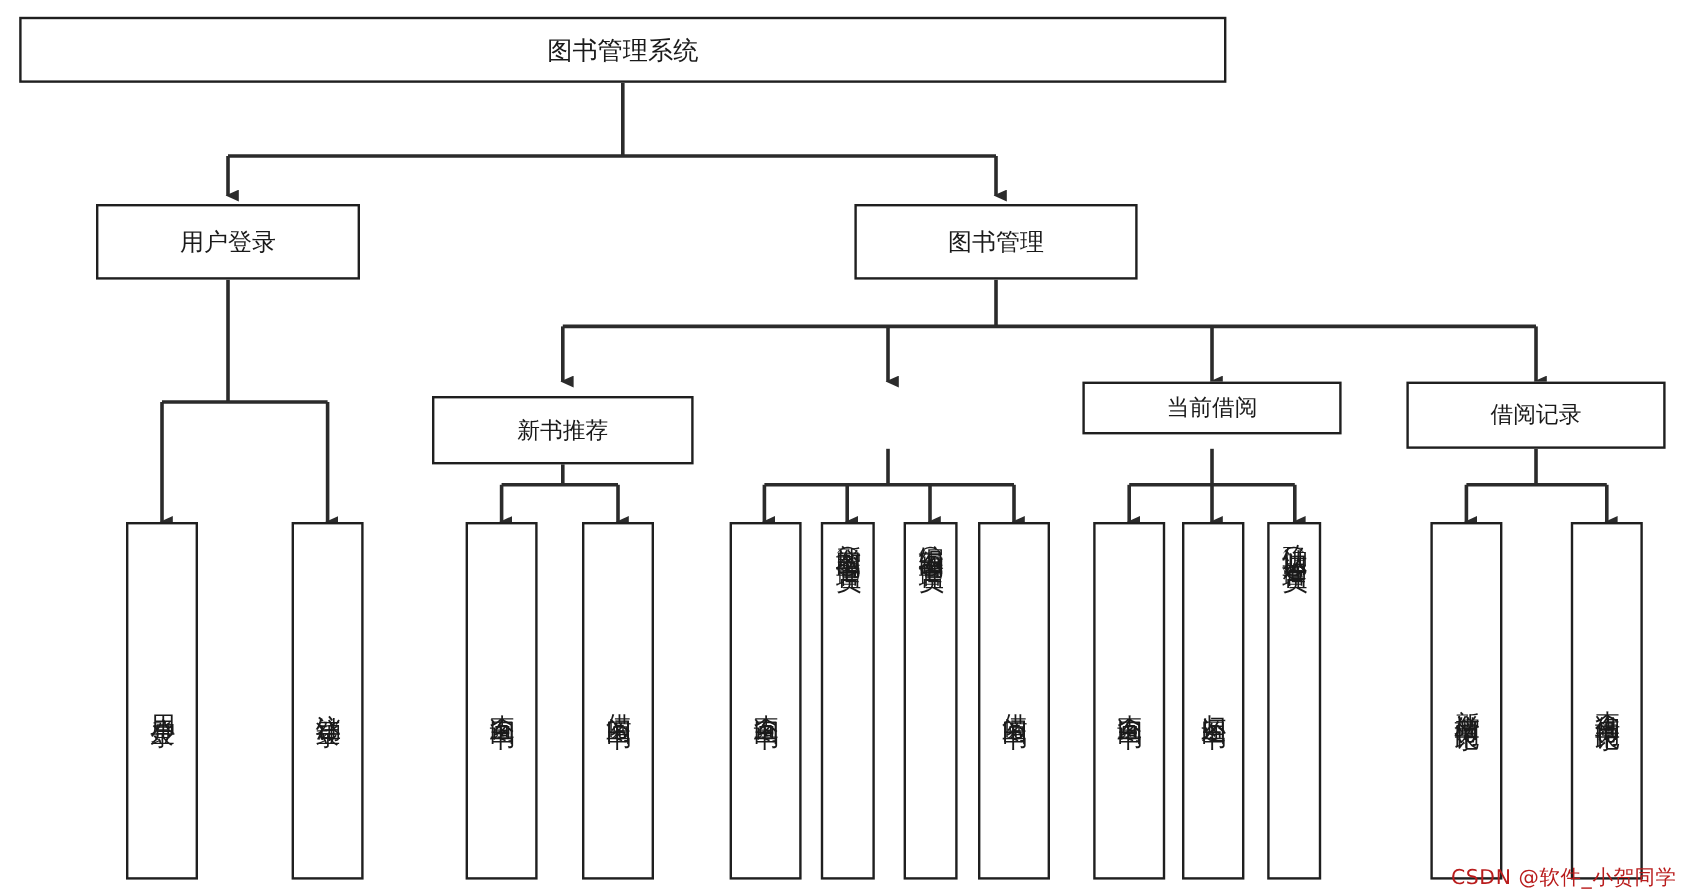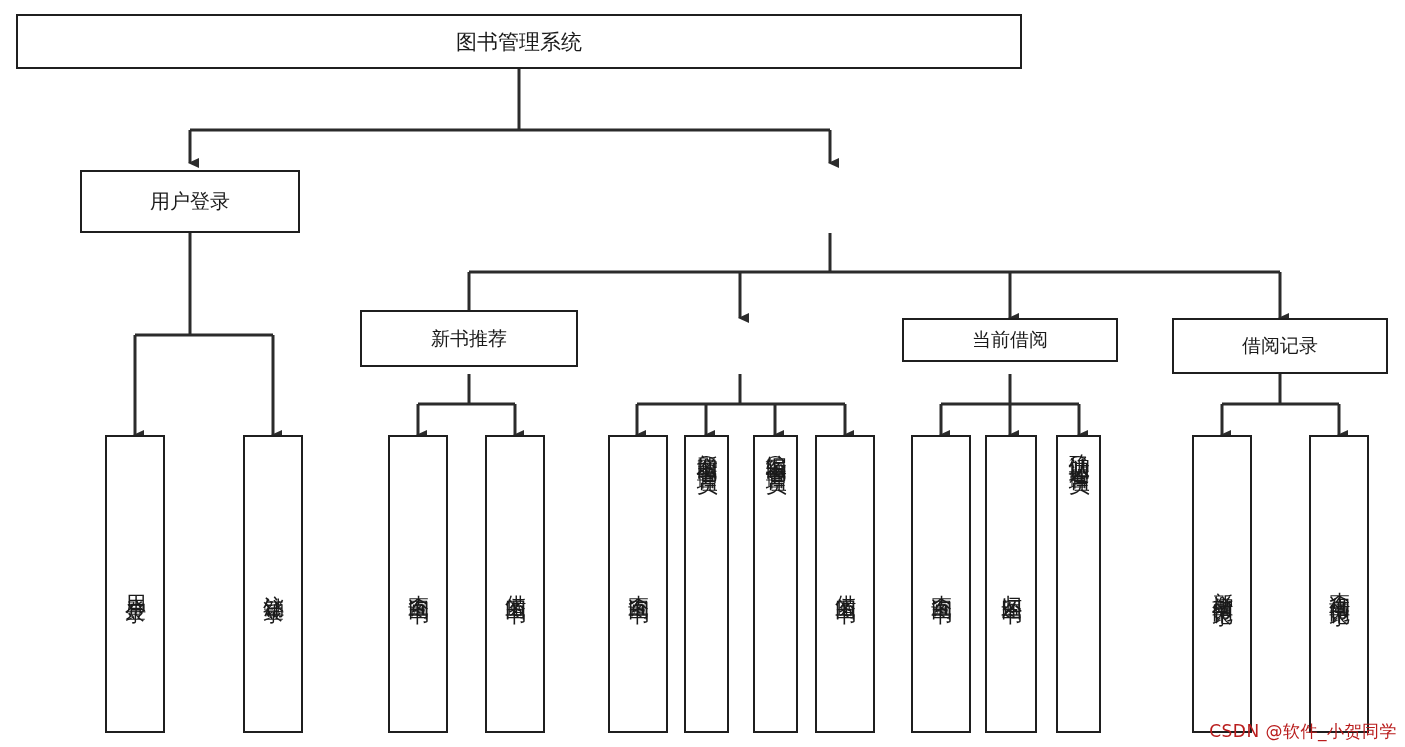--- a/index.html
+++ b/index.html
@@ -103,22 +103,23 @@
       <path d="M1222,404 L1339,404"></path>
       <path d="M1222,404 L1222,435" marker-end="url(#arr)"></path>
       <path d="M1339,404 L1339,435" marker-end="url(#arr)"></path>
 
     </g>
   </svg>
 
   <div class="node root" style="left:16px;top:14px;width:1006px;height:55px;">图书管理系统</div>
 
   <div class="node lvl2" style="left:80px;top:170px;width:220px;height:63px;">用户登录</div>
+  <div class="node lvl2" style="left:712px;top:170px;width:236px;height:63px;">图书管理</div>
 
-  <div class="node lvl3" style="left:360px;top:310px;width:218px;height:57px;">新书推荐</div>
+  <div class="node lvl3" style="left:360px;top:330px;width:218px;height:57px;">新书推荐</div>
   <div class="node lvl3" style="left:902px;top:318px;width:216px;height:44px;">当前借阅</div>
   <div class="node lvl3" style="left:1172px;top:318px;width:216px;height:56px;">借阅记录</div>
 
   <div class="node leaf center-v" style="left:105px;top:435px;width:60px;height:298px;">
     <span class="vtext">用户登录</span>
   </div>
   <div class="node leaf center-v" style="left:243px;top:435px;width:60px;height:298px;">
     <span class="vtext">注销登录</span>
   </div>
 

